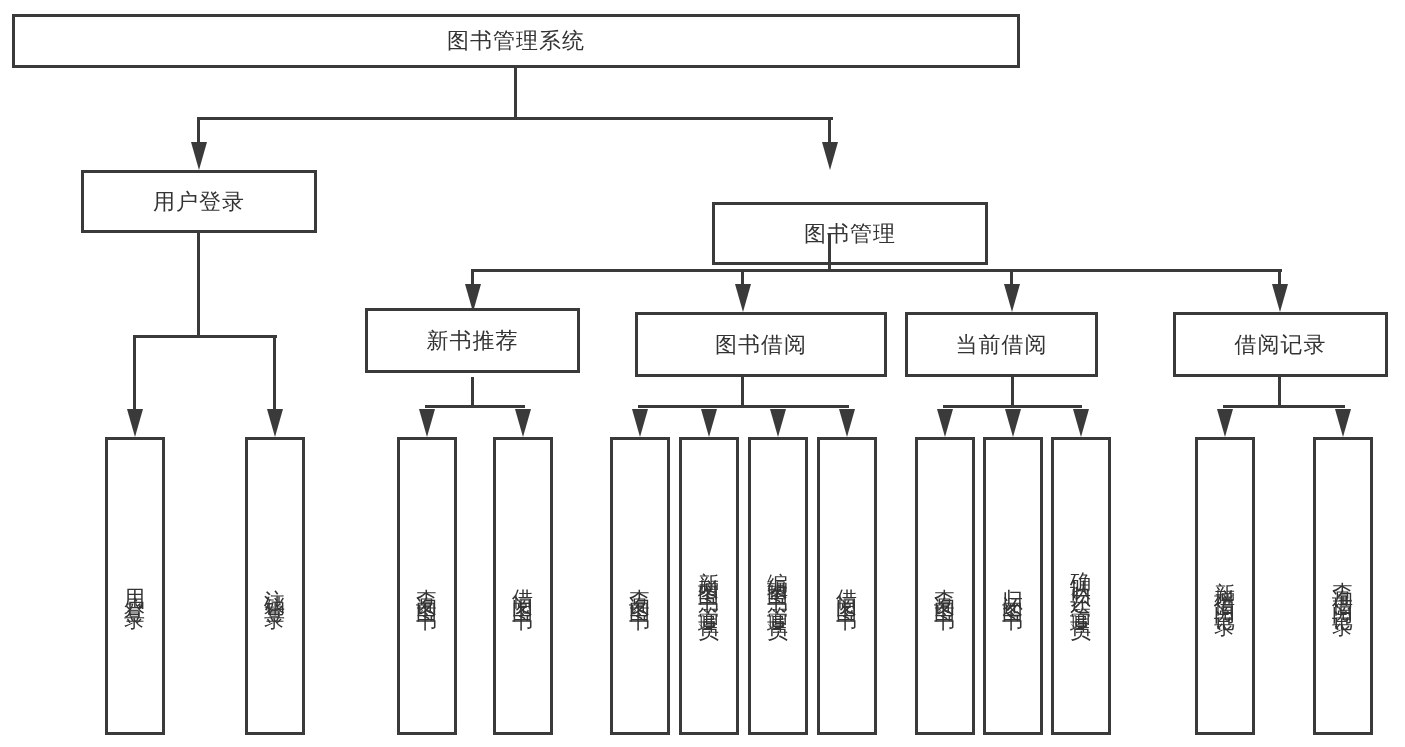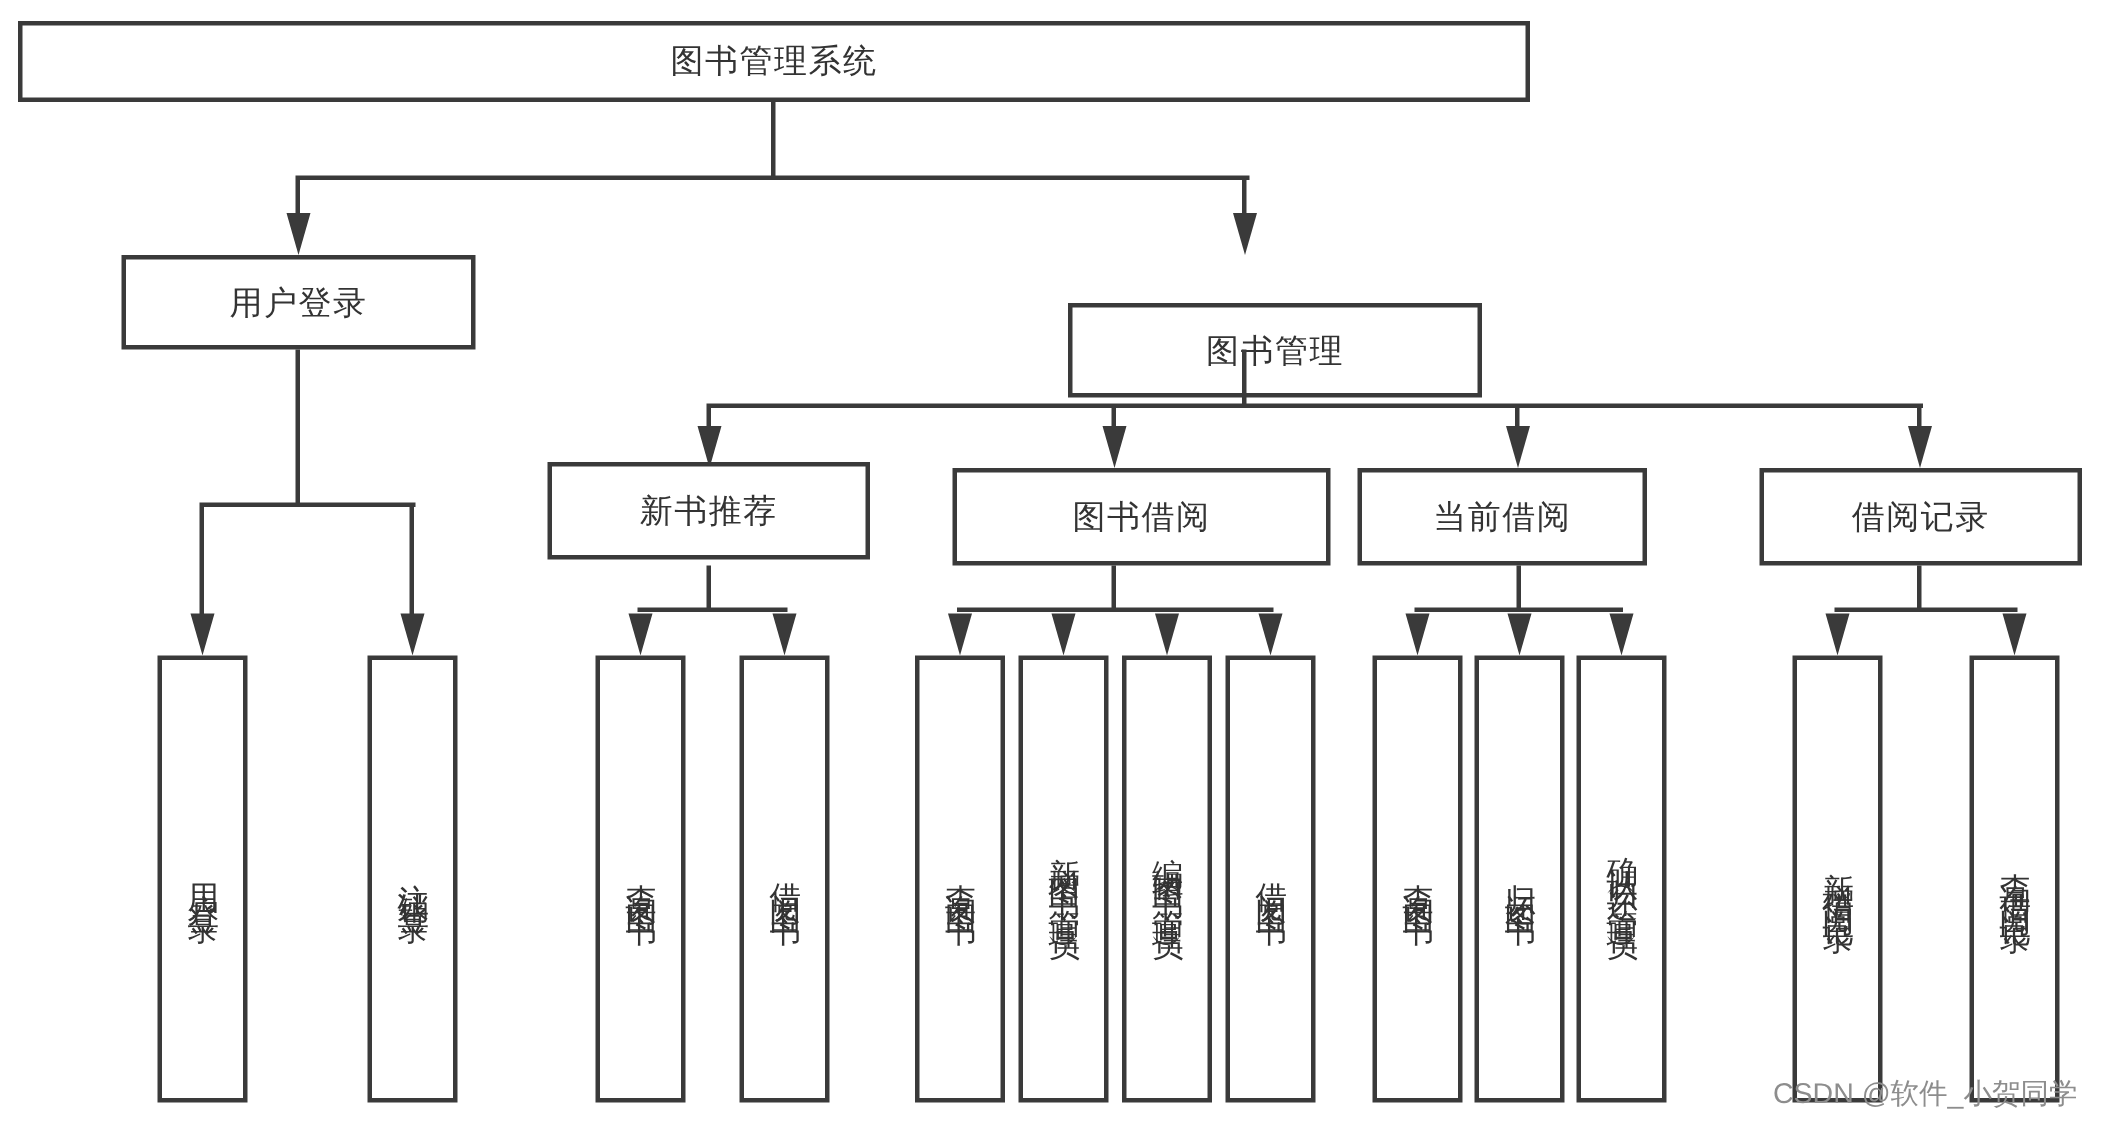--- a/index.html
+++ b/index.html
@@ -156,15 +156,14 @@
     <span>确认归还（管理员）</span>
   </div>
 
   <div class="box v" style="left:1195px;top:437px;width:60px;height:298px;">
     <span>新增借阅记录</span>
   </div>
   <div class="box v" style="left:1313px;top:437px;width:60px;height:298px;">
     <span>查询借阅记录</span>
   </div>
 
-  <div class="watermark">CSDN @软件_小贺同学</div>
 
 </div>
 
 </body></html>

